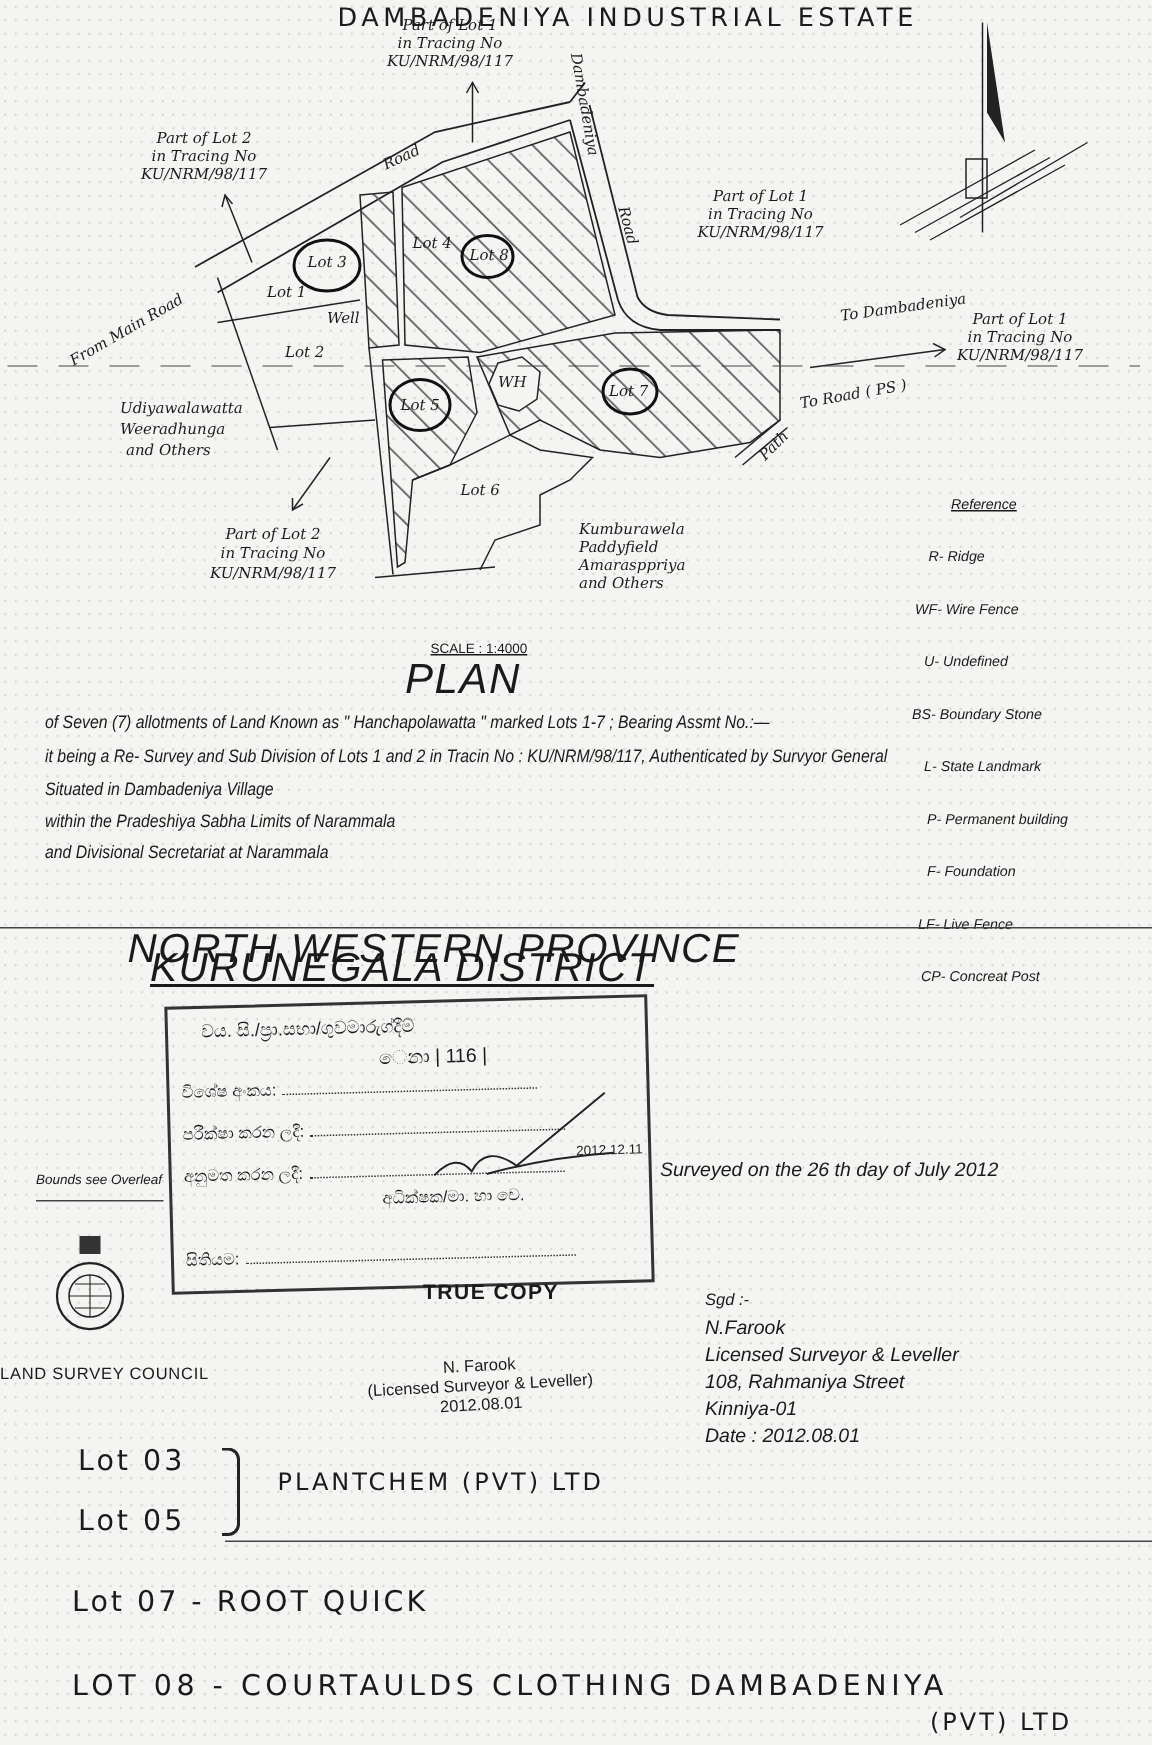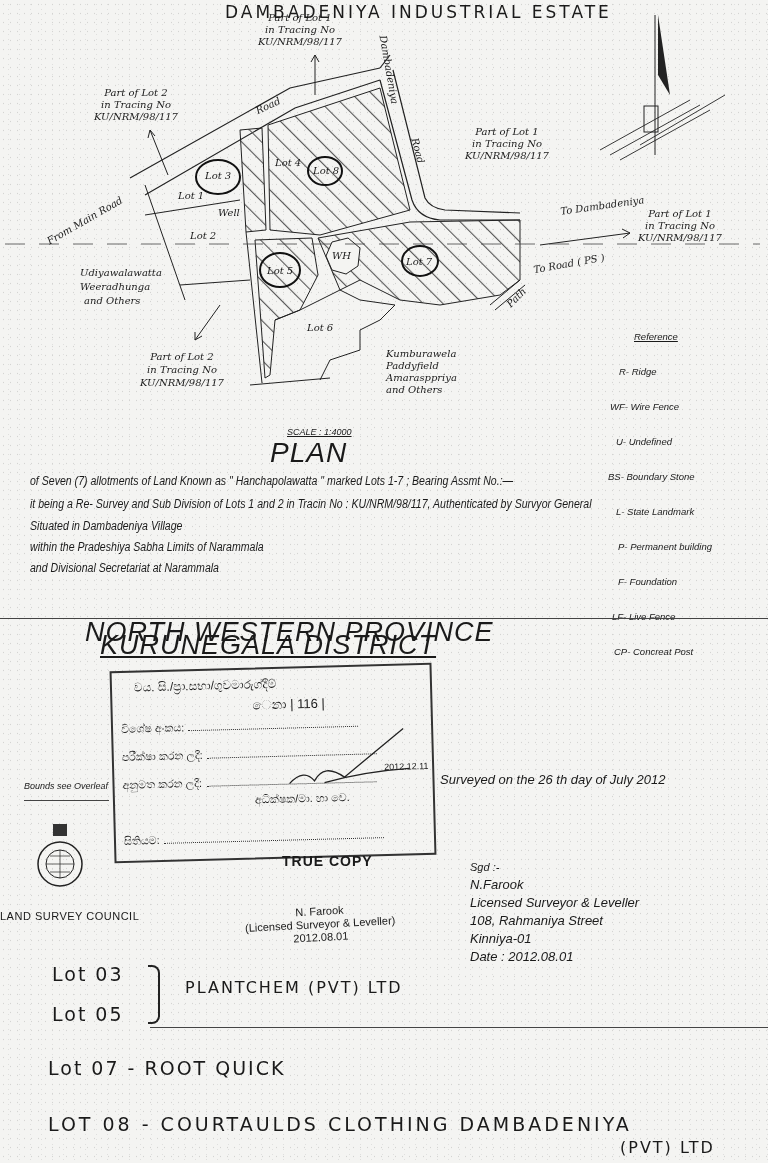--- a/index.html
+++ b/index.html
@@ -5,21 +5,21 @@
   html,body{margin:0;padding:0;}
   body{width:768px;height:1163px;background:#f4f4f2;position:relative;overflow:hidden;font-family:"Liberation Sans",sans-serif;color:#1a1a1a;}
   .noise{position:absolute;inset:0;background-image:radial-gradient(#999 0.6px,transparent 0.8px),radial-gradient(#bbb 0.5px,transparent 0.7px);background-size:7px 9px,11px 5px;background-position:0 0,3px 2px;opacity:.35;pointer-events:none;}
   .abs{position:absolute;}
   .hand{font-family:"DejaVu Sans",sans-serif;letter-spacing:2px;}
   .map-text{font-family:"DejaVu Serif",serif;font-style:italic;font-size:10px;}
   .title-hand{left:225px;top:2px;font-size:17px;letter-spacing:3px;}
   .ref{left:604px;top:307px;font-size:9.5px;font-style:italic;line-height:11px;}
   .ref .hd{text-decoration:underline;margin-left:30px;margin-bottom:4px;}
   .ref div{white-space:nowrap;margin-top:24px;}
-  .scale{left:287px;top:427px;font-size:9px;font-style:italic;text-decoration:underline;}
+  .scale{left:287px;top:427px;font-size:9px;text-decoration:underline;}
   .plan{left:270px;top:437px;font-size:28px;font-style:italic;letter-spacing:1px;}
   .desc{left:30px;font-size:12px;font-style:italic;white-space:nowrap;transform:scaleX(.88);transform-origin:left;}
   .district{left:100px;top:588px;font-size:27px;font-style:italic;letter-spacing:1px;text-decoration:underline;margin-top:42px;}
   .province{left:85px;top:617px;font-size:27px;font-style:italic;letter-spacing:1px;}
   .hr{position:absolute;height:1px;background:#444;}
   .stamp{left:112px;top:667px;width:318px;height:188px;border:2px solid #333;transform:rotate(-1.5deg);}
   .stamp .row{position:absolute;left:8px;font-size:11px;white-space:nowrap;}
   .stamp .dots{display:inline-block;border-bottom:1px dotted #333;width:170px;margin-left:4px;}
   .survey-date{left:440px;top:772px;font-size:13px;font-style:italic;}
   .bounds{left:24px;top:781px;font-size:9px;font-style:italic;text-align:right;}

